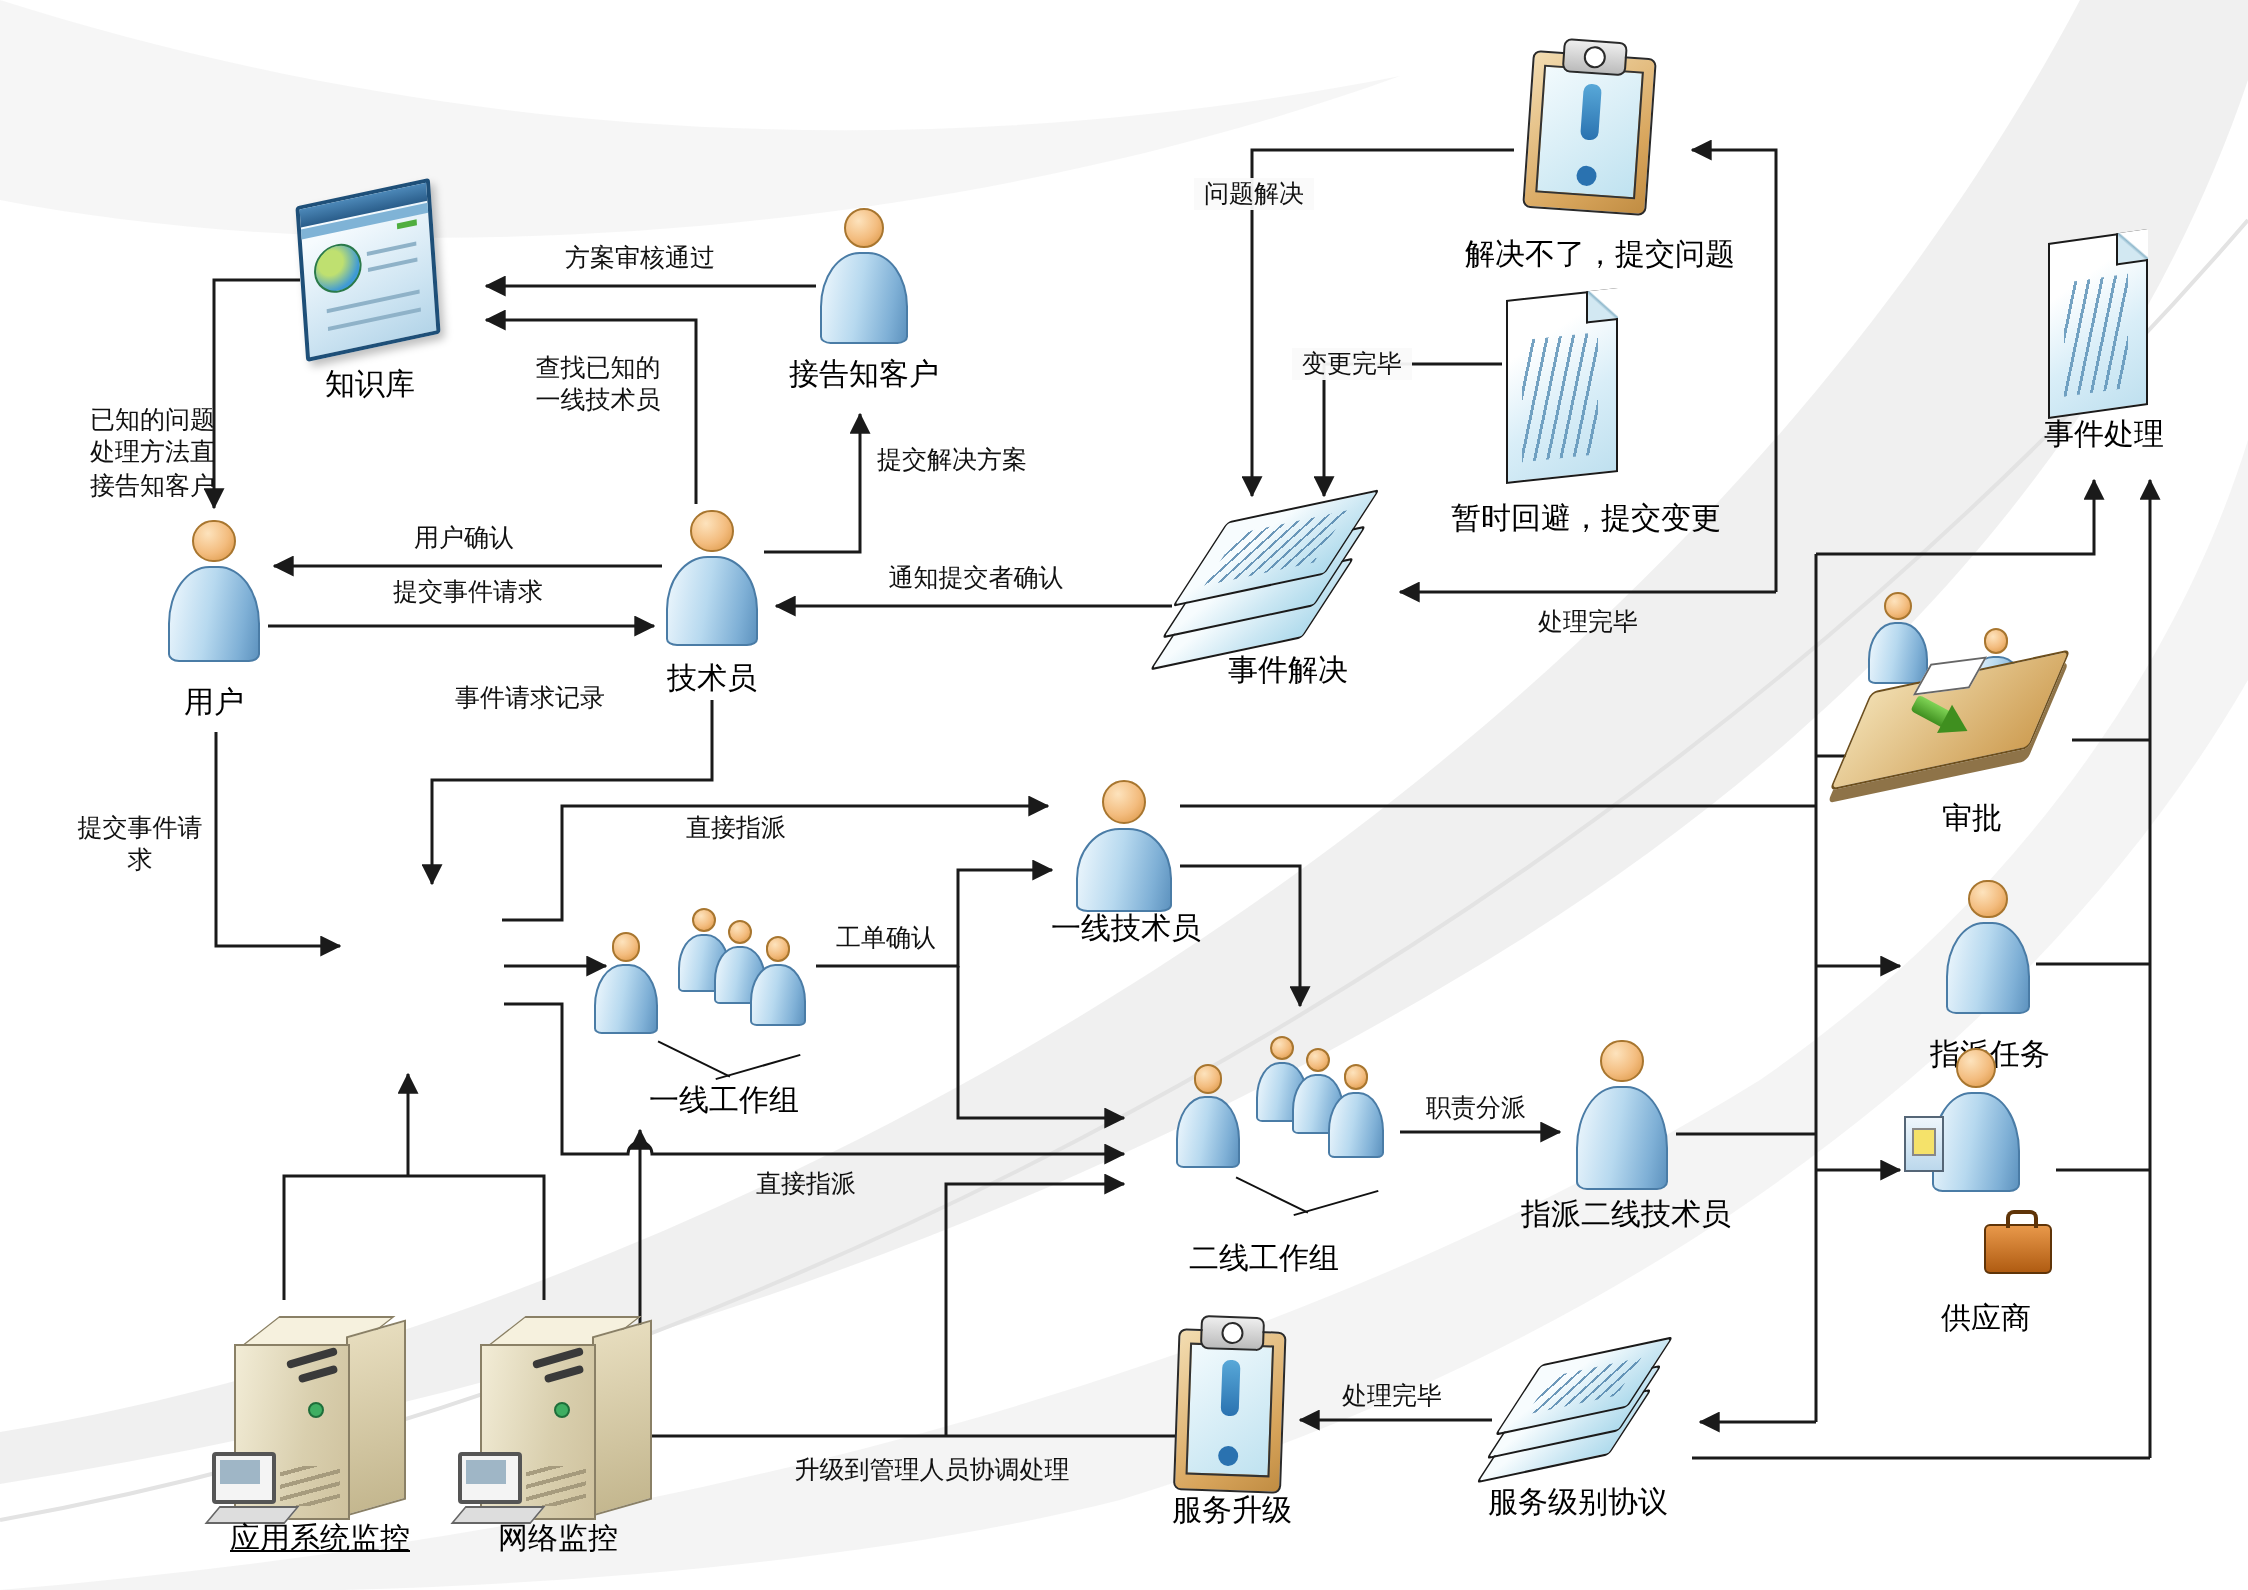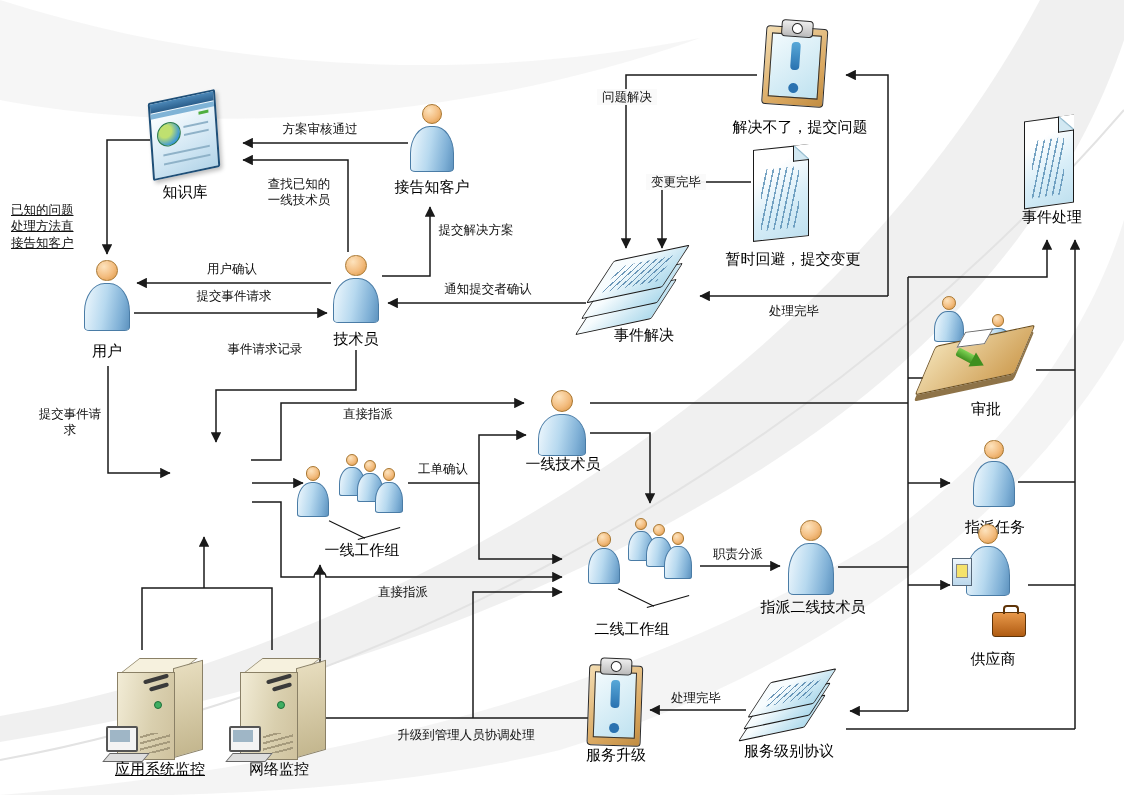--- a/index.html
+++ b/index.html
@@ -366,21 +366,21 @@
     </div>
     <div class="mini">
       <div class="m-scr">
           <div class="m-scr-in"></div>
         </div>
       <div class="m-base"></div>
     </div>
   </div>
   <div class="nlabel" style="left:236px;top:760px;width:86px;">网络监控</div>
 
-  <div class="elabel left" style="left:11px;top:202px;width:80px;text-decoration:underline;">已知的问题
+  <div class="elabel left" style="left:45px;top:202px;width:80px;">已知的问题
 处理方法直
 接告知客户</div>
   <div class="elabel" style="left:275px;top:121px;width:90px;">方案审核通过</div>
   <div class="elabel" style="left:252px;top:176px;width:94px;">查找已知的
 一线技术员</div>
   <div class="elabel" style="left:434px;top:222px;width:84px;">提交解决方案</div>
   <div class="elabel" style="left:196px;top:261px;width:72px;">用户确认</div>
   <div class="elabel" style="left:192px;top:288px;width:84px;">提交事件请求</div>
   <div class="elabel" style="left:438px;top:281px;width:100px;">通知提交者确认</div>
   <div class="elabel bgw" style="left:597px;top:89px;width:56px;">问题解决</div>

